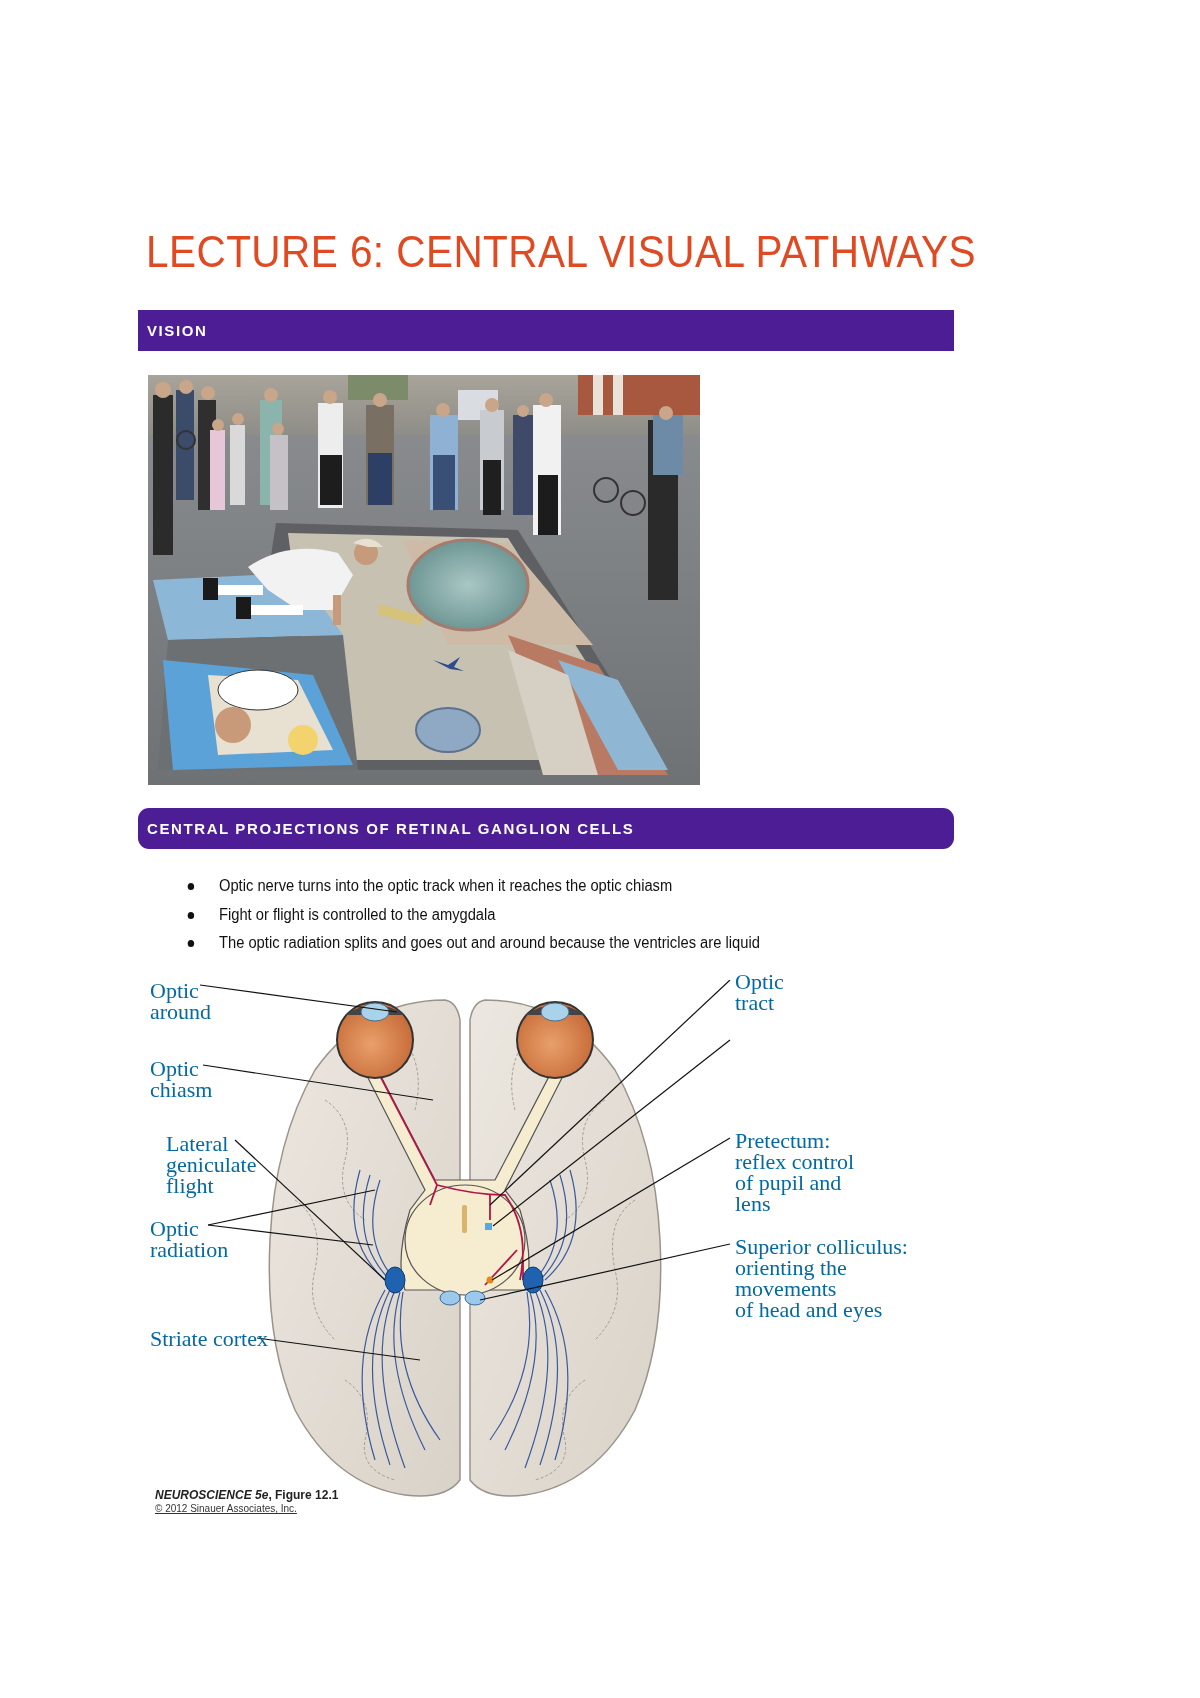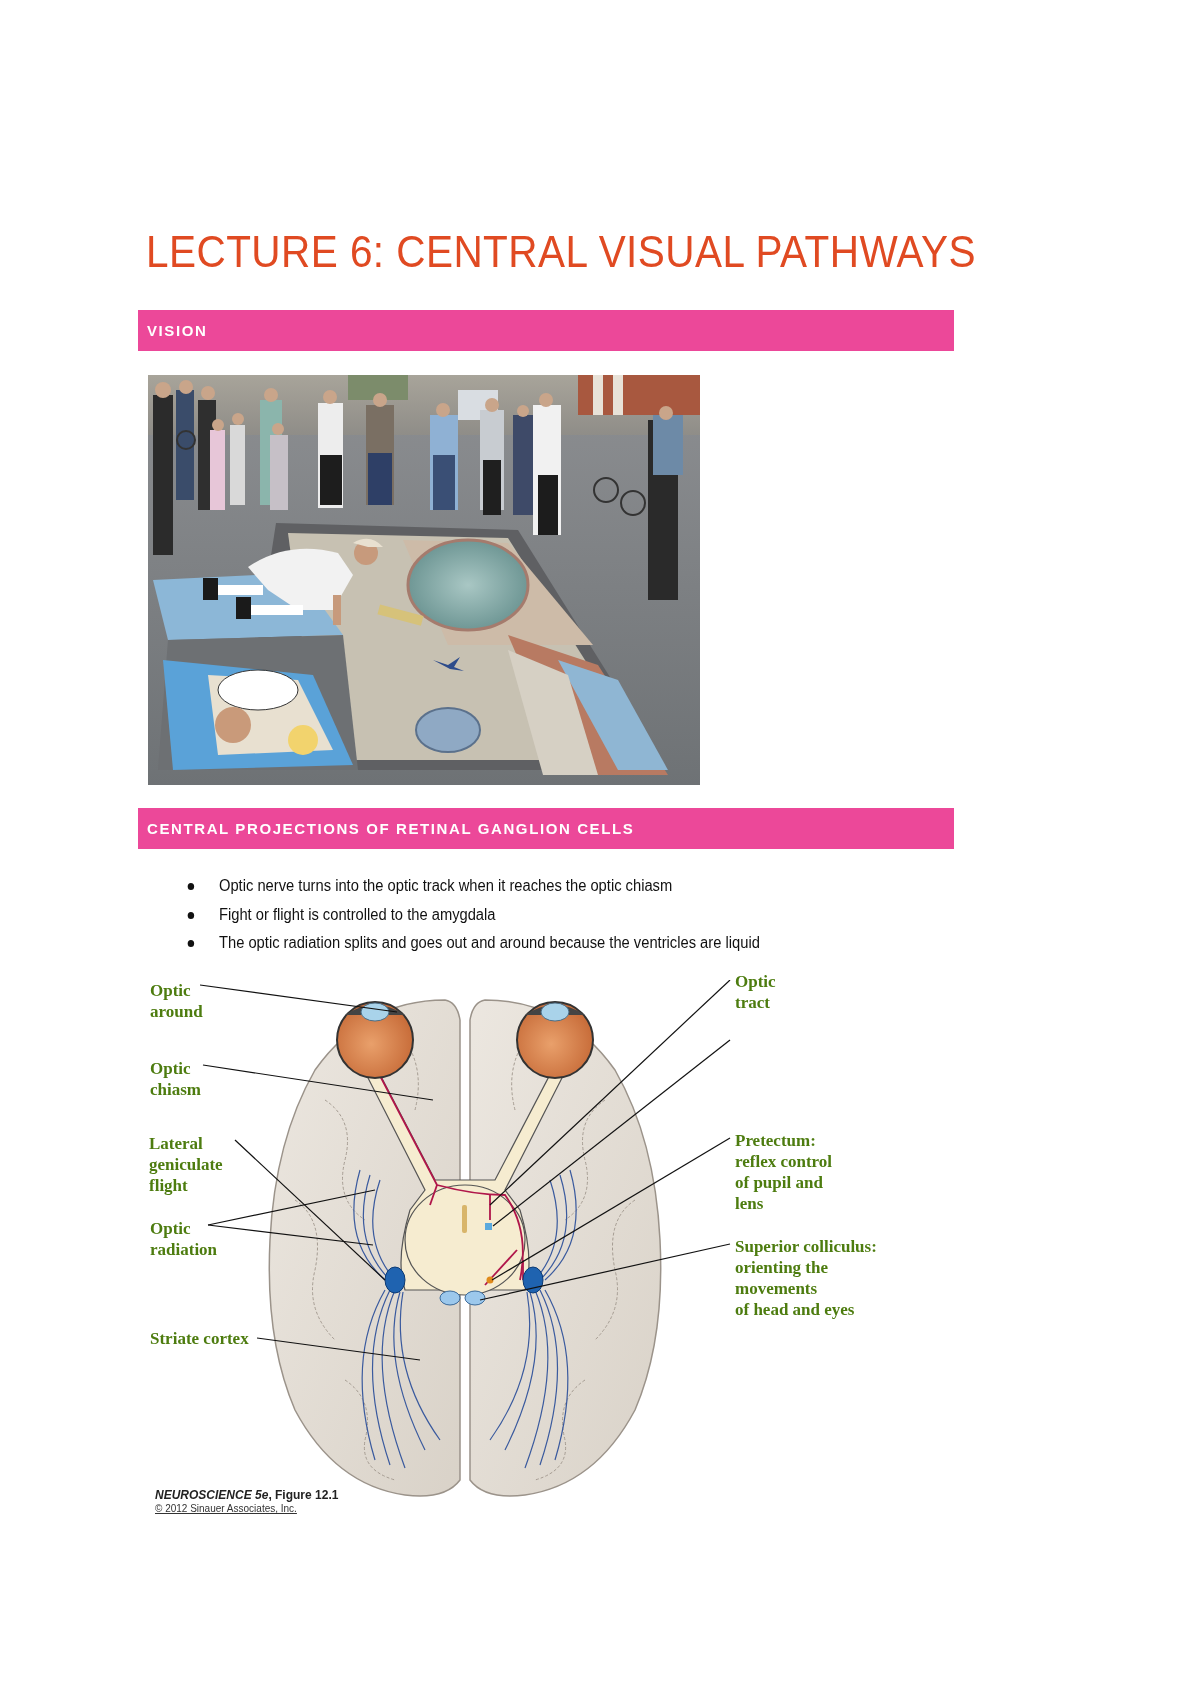--- a/index.html
+++ b/index.html
@@ -5,36 +5,36 @@
   html, body { margin: 0; padding: 0; background: #ffffff; }
   body { width: 1200px; height: 1698px; position: relative; overflow: hidden; font-family: "Liberation Sans", sans-serif; }
   .page-title {
     position: absolute; left: 146px; top: 226px;
     font-family: "Liberation Sans Narrow", "Liberation Sans", sans-serif;
     font-size: 45px; font-weight: normal; color: #e04a22; letter-spacing: 0.5px;
     transform: scaleX(0.9); transform-origin: left center; white-space: nowrap;
   }
   .section-bar {
     position: absolute; left: 138px; width: 816px; height: 41px;
-    background: #ec4899; color: #ffffff;
+    background: #4c1d95; color: #ffffff;
     font-family: "Liberation Sans", sans-serif; font-weight: bold; font-size: 15px;
     letter-spacing: 1.6px; line-height: 41px; padding-left: 9px; box-sizing: border-box;
   }
   .bar-vision { top: 310px; }
-  .bar-central { top: 808px; }
+  .bar-central { top: 808px; border-radius: 11px; }
   .photo { position: absolute; left: 148px; top: 375px; width: 552px; height: 410px; }
   .bullets { position: absolute; left: 180px; top: 873px; margin: 4px; padding: 0; list-style: none; }
   .bullets li {
     position: relative; padding-left: 38px; height: 28.5px;
     font-family: "Liberation Sans Narrow", "Liberation Sans", sans-serif; font-size: 16px; color: #111;
     transform: scaleX(0.92); transform-origin: left center; white-space: nowrap;
   }
   .bullets li .dot { position: absolute; left: 4px; top: 6px; width: 7px; height: 7px; border-radius: 50%; background: #111; }
   .figure { position: absolute; left: 145px; top: 980px; width: 800px; height: 540px; }
-  .lbl { position: absolute; font-family: "Liberation Serif", serif; font-weight: bold; font-size: 17px; line-height: 21px; color: #4d7c0f; }
+  .lbl { position: absolute; font-family: "Liberation Serif", serif; font-weight: normal; font-size: 22px; line-height: 21px; color: #0369a1; }
   .caption { position: absolute; left: 155px; top: 1488px; font-family: "Liberation Sans", sans-serif; font-size: 12px; color: #222; }
   .caption .fig { font-weight: bold; }
   .caption .fig i { font-style: italic; }
   .caption .copy { font-size: 10px; color: #333; margin-top: 1px; text-decoration: underline; }
 </style>
 </head>
 <body>
 
 <div class="page-title">LECTURE 6: CENTRAL VISUAL PATHWAYS</div>
 
@@ -233,21 +233,21 @@
   </svg>
 
   <div class="lbl" style="left:5px;top:0px;">
     <div>Optic</div>
       <div>around</div>
   </div>
   <div class="lbl" style="left:5px;top:78px;">
     <div>Optic</div>
       <div>chiasm</div>
   </div>
-  <div class="lbl" style="left:4px;top:153px;">
+  <div class="lbl" style="left:21px;top:153px;">
     <div>Lateral</div>
       <div>geniculate</div>
       <div>flight</div>
   </div>
   <div class="lbl" style="left:5px;top:238px;">
     <div>Optic</div>
       <div>radiation</div>
   </div>
   <div class="lbl" style="left:5px;top:348px;">
     <div>Striate cortex</div>

